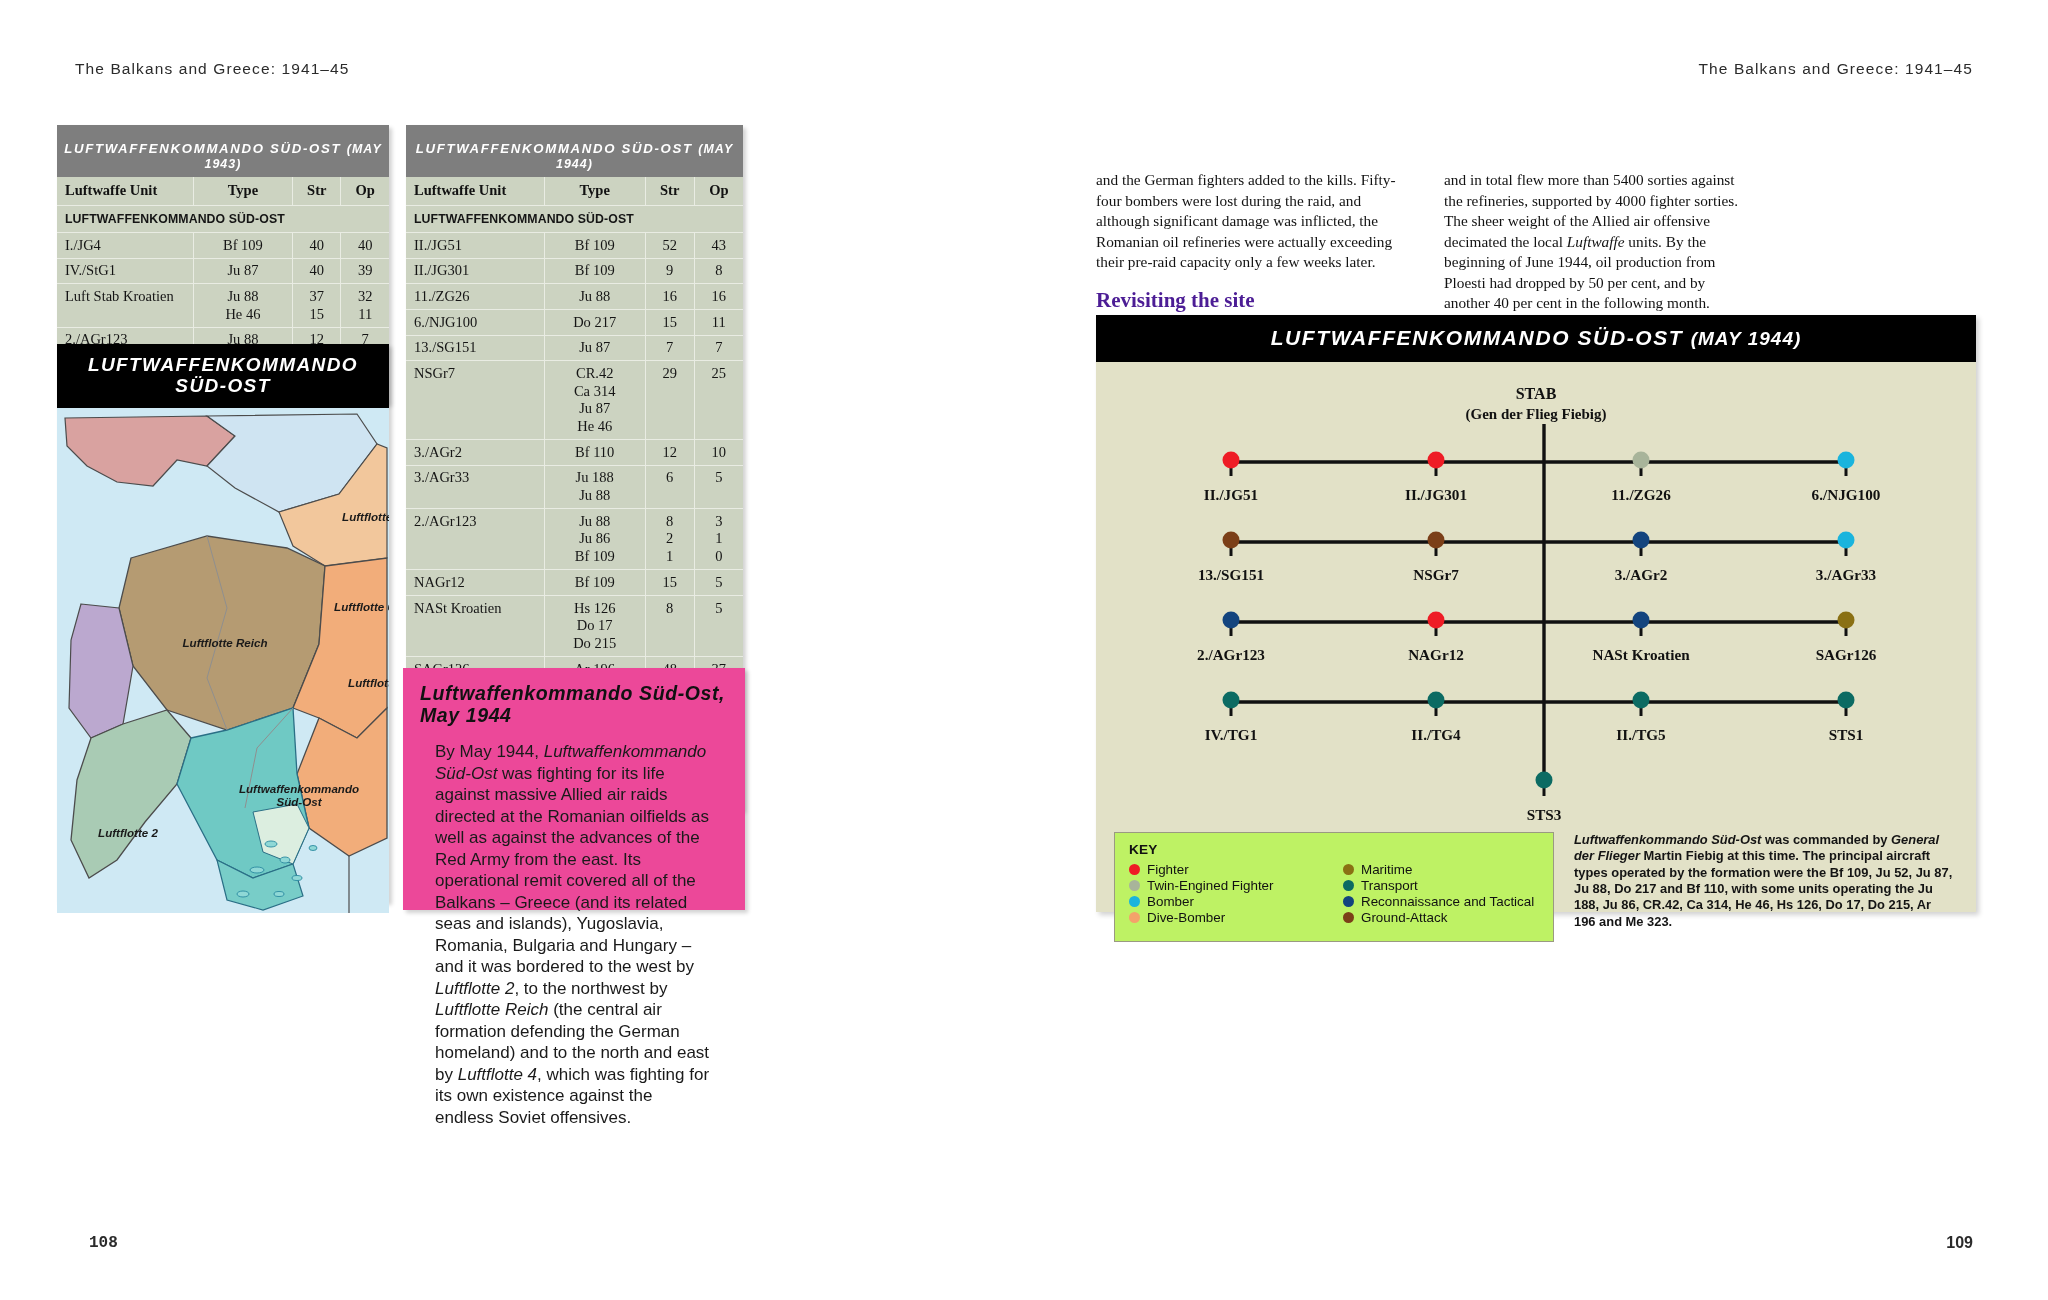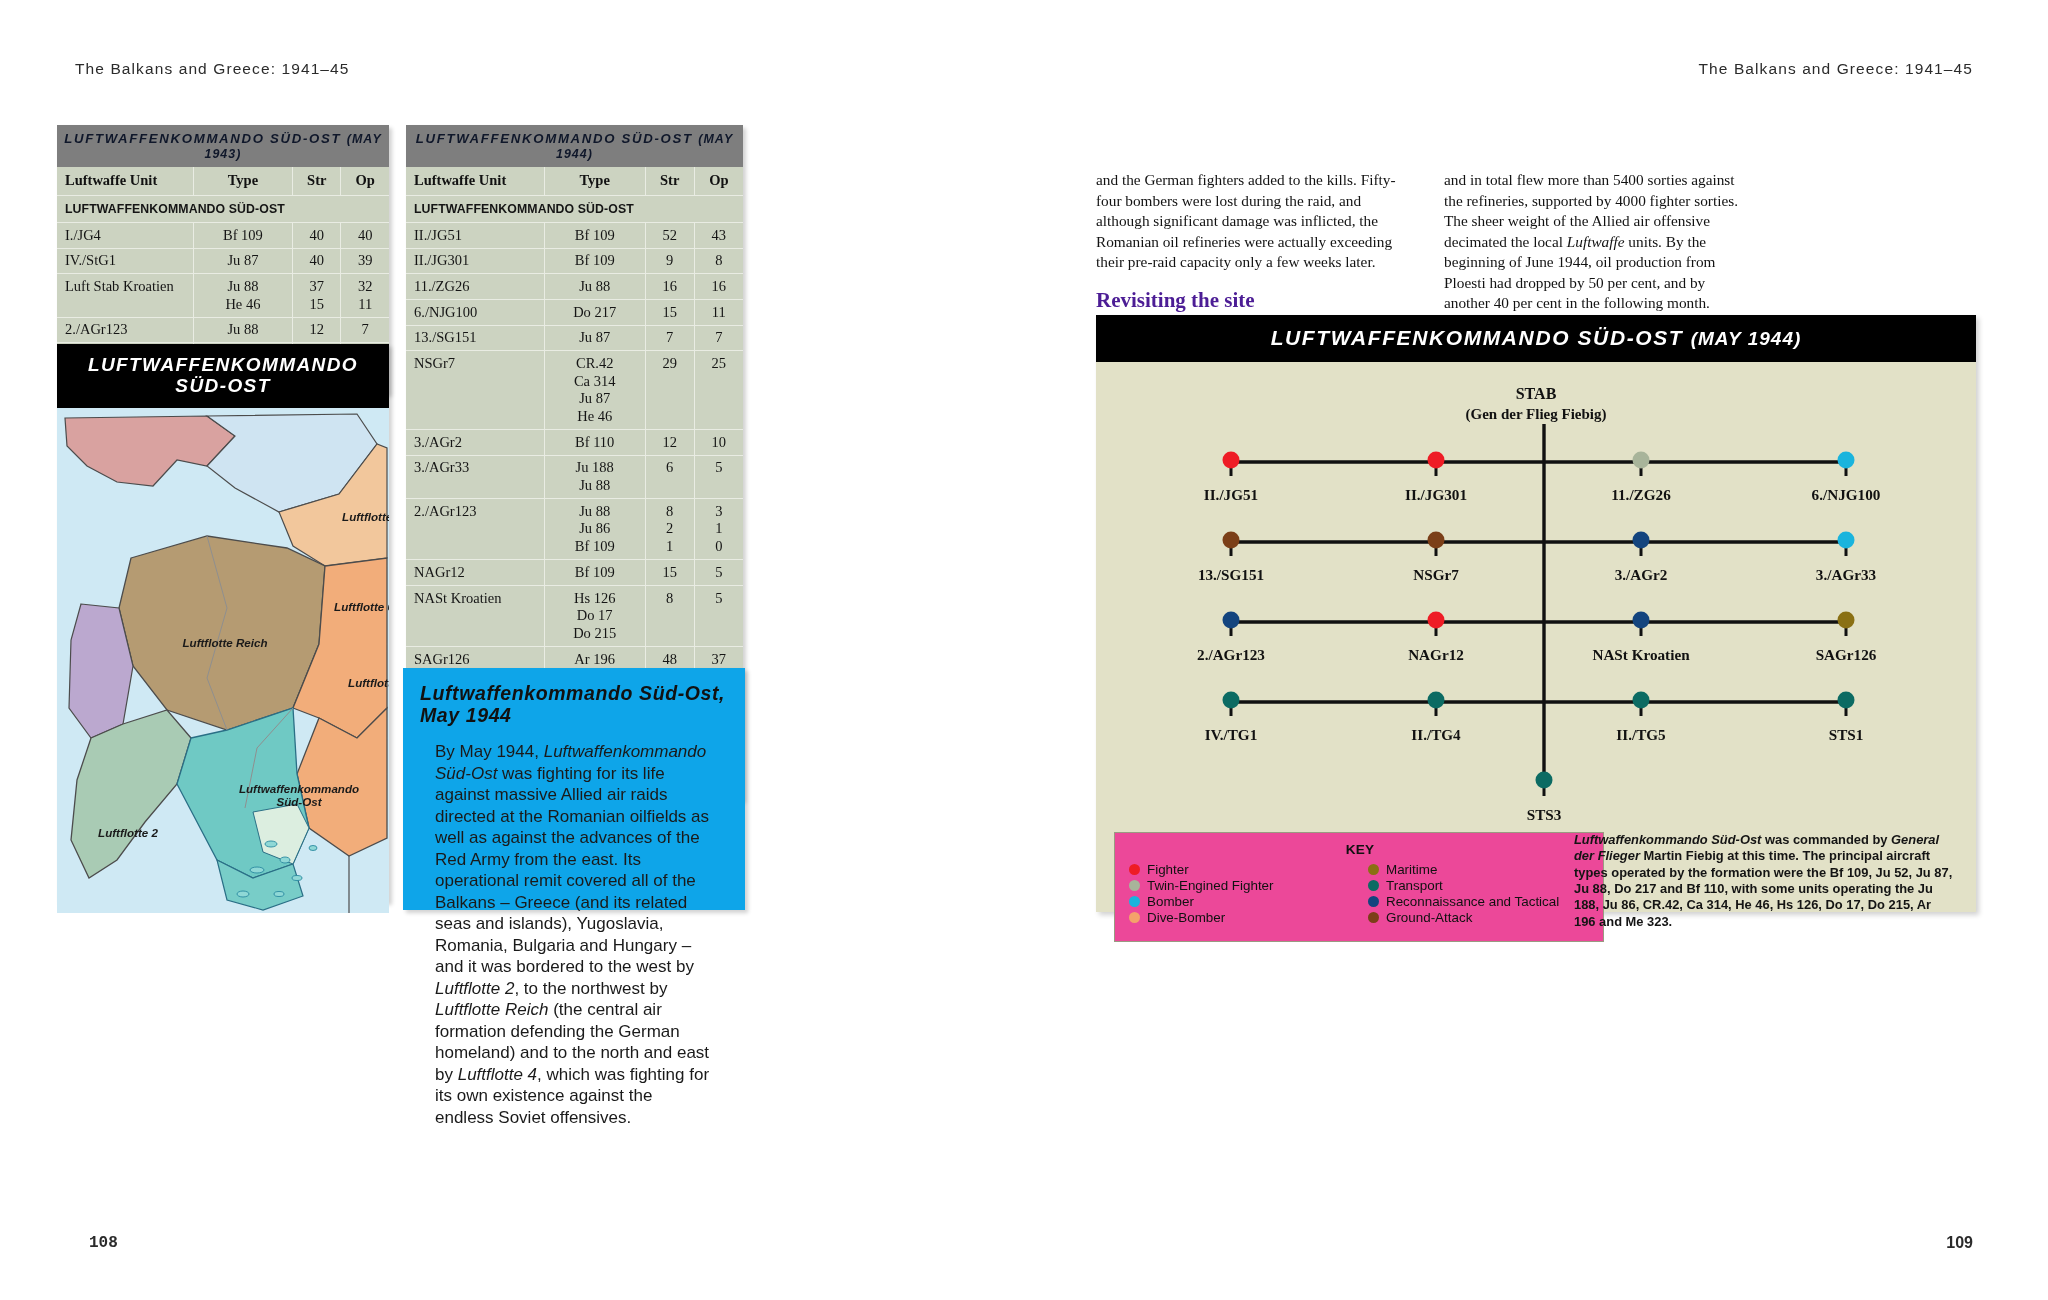--- a/index.html
+++ b/index.html
@@ -31,25 +31,25 @@
   .folio.left { left: 89px; font-family: Liberation Mono, monospace; }
   .folio.right { right: 75px; }
 
   
   .tbl {
     position: absolute;
     background: #ccd3c1;
     box-shadow: 3px 3px 4px rgba(0,0,0,0.18);
   }
   .tbl-title {
-    background: #7e7e7e; color: #0f172a;
+    background: #7e7e7e; color: #ffffff;
     font-family: "Liberation Sans", sans-serif;
     font-style: italic; font-weight: bold;
     font-size: 13.2px; letter-spacing: 1.7px;
-    text-align: center; padding: 6px 0 6px 0;
+    text-align: center; padding: 16px 0 6px 0;
   }
   .tbl-title .yr { letter-spacing: 1.1px; font-size: 12.4px; }
   table.grid { width: 100%; border-collapse: collapse; }
   table.grid th {
     font-family: "Liberation Serif", serif;
     font-weight: bold; font-size: 14.5px; color: #111;
     padding: 5px 8px 6px 8px;
     background: #ccd3c1;
     border-bottom: 1px solid #e9ece3;
   }
@@ -100,21 +100,21 @@
     font-style: italic; font-weight: bold;
     font-size: 11.6px; color: #1a1a1a;
     text-align: center; line-height: 1.15;
     pointer-events: none;
   }
 
   
   .capbox {
     position: absolute; left: 403px; top: 668px;
     width: 342px; height: 242px;
-    background: #0ea5e9;
+    background: #ec4899;
     padding: 14px 17px 12px 17px;
     box-shadow: 3px 3px 4px rgba(0,0,0,0.18);
   }
   .capbox h3 {
     margin: 0 0 5px 0;
     font-family: "Liberation Sans", sans-serif;
     font-style: italic; font-weight: bold;
     font-size: 19.5px; letter-spacing: 0.6px;
     color: #111; line-height: 1.14;
   }
@@ -171,24 +171,23 @@
   .node-lab {
     position: absolute;
     font-size: 15.2px; font-weight: bold; color: #111;
     text-align: center; transform: translateX(-50%);
     white-space: nowrap;
   }
 
   
   .keybox {
     position: absolute; left: 18px; top: 470px;
-    width: 490px; height: 110px;
-    background: #ec4899; border: 1.6px solid #9a9a82;
+    width: 440px; height: 110px;
+    background: #bef264; border: 1.6px solid #9a9a82;
     padding: 9px 12px 6px 14px;
-    text-align: center;
   }
   .keytitle {
     font-family: "Liberation Sans", sans-serif;
     font-weight: bold; font-size: 13.6px; color: #111;
     margin-bottom: 5px; letter-spacing: .2px;
   }
   .keycols { display: flex; gap: 16px; }
   .keycol { flex: 1; }
   .keyrow { display: flex; align-items: center; gap: 7px; margin-bottom: 1px; }
   .kdot { width: 11px; height: 11px; border-radius: 50%; flex: none; }

